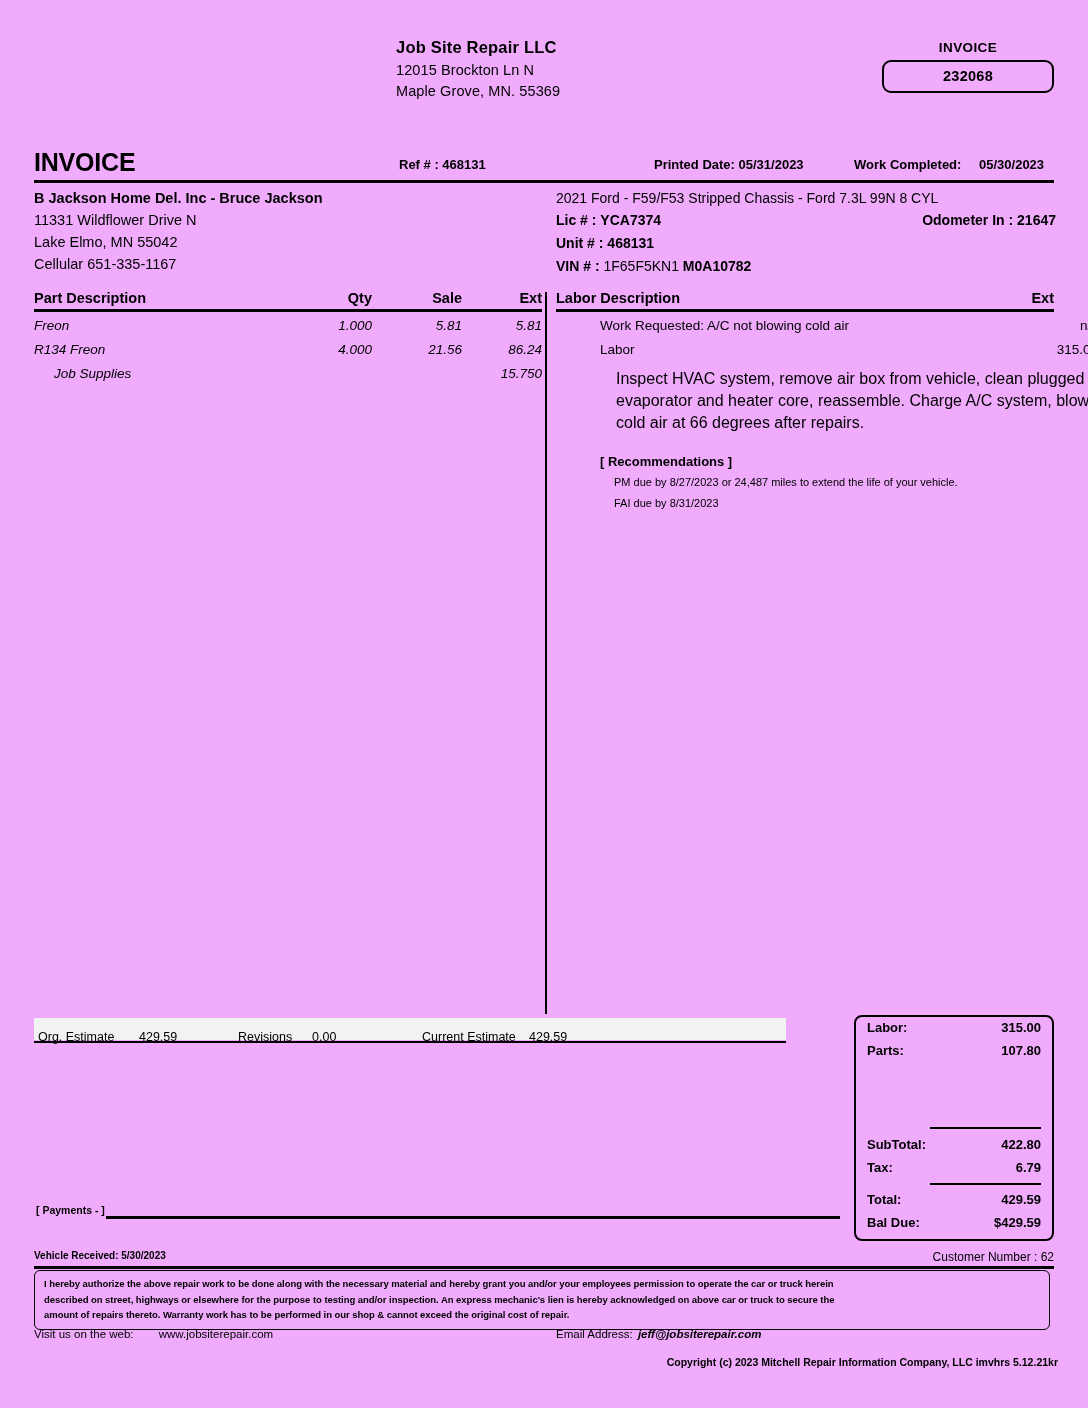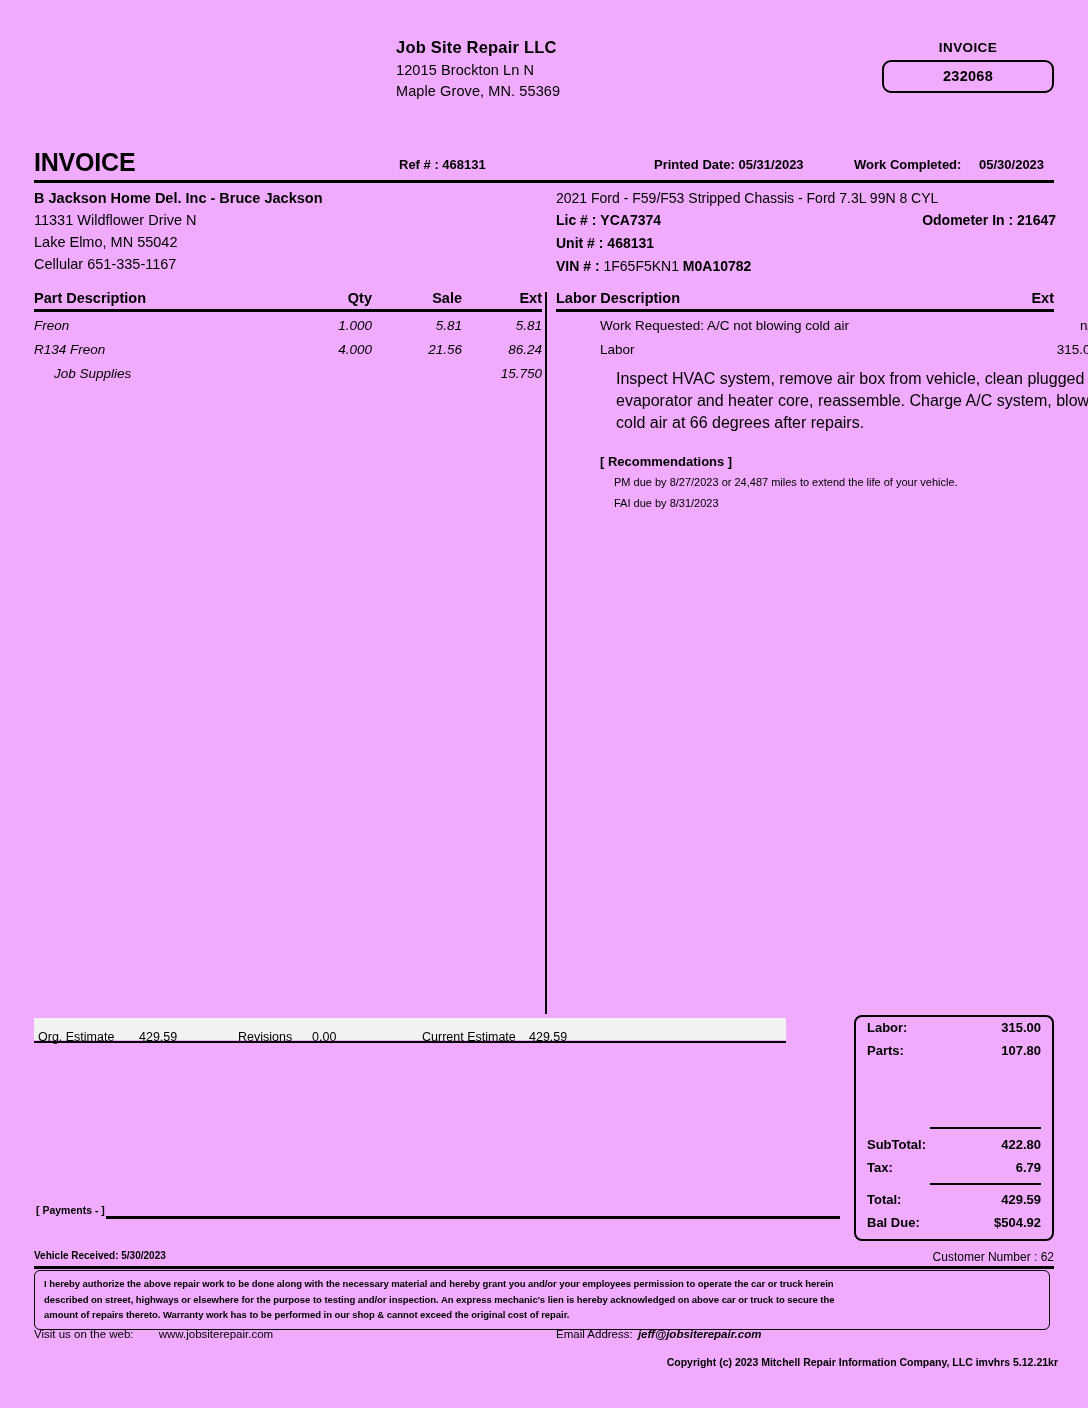--- a/index.html
+++ b/index.html
@@ -516,21 +516,21 @@
       <span class="lbl">Tax:</span>
       <span class="val">6.79</span>
     </div>
     <div class="tot-sep2"></div>
     <div class="tot-row">
       <span class="lbl">Total:</span>
       <span class="val">429.59</span>
     </div>
     <div class="tot-row">
       <span class="lbl">Bal Due:</span>
-      <span class="val">$504.92</span>
+      <span class="val">$429.59</span>
     </div>
   </div>
 
   <div class="payments-label">[ Payments -  ]</div>
   <div class="payments-rule"></div>
 
   <div class="vehicle-received">Vehicle Received: 5/30/2023</div>
   <div class="customer-number">Customer Number : 62</div>
   <div class="bottom-rule"></div>
 

